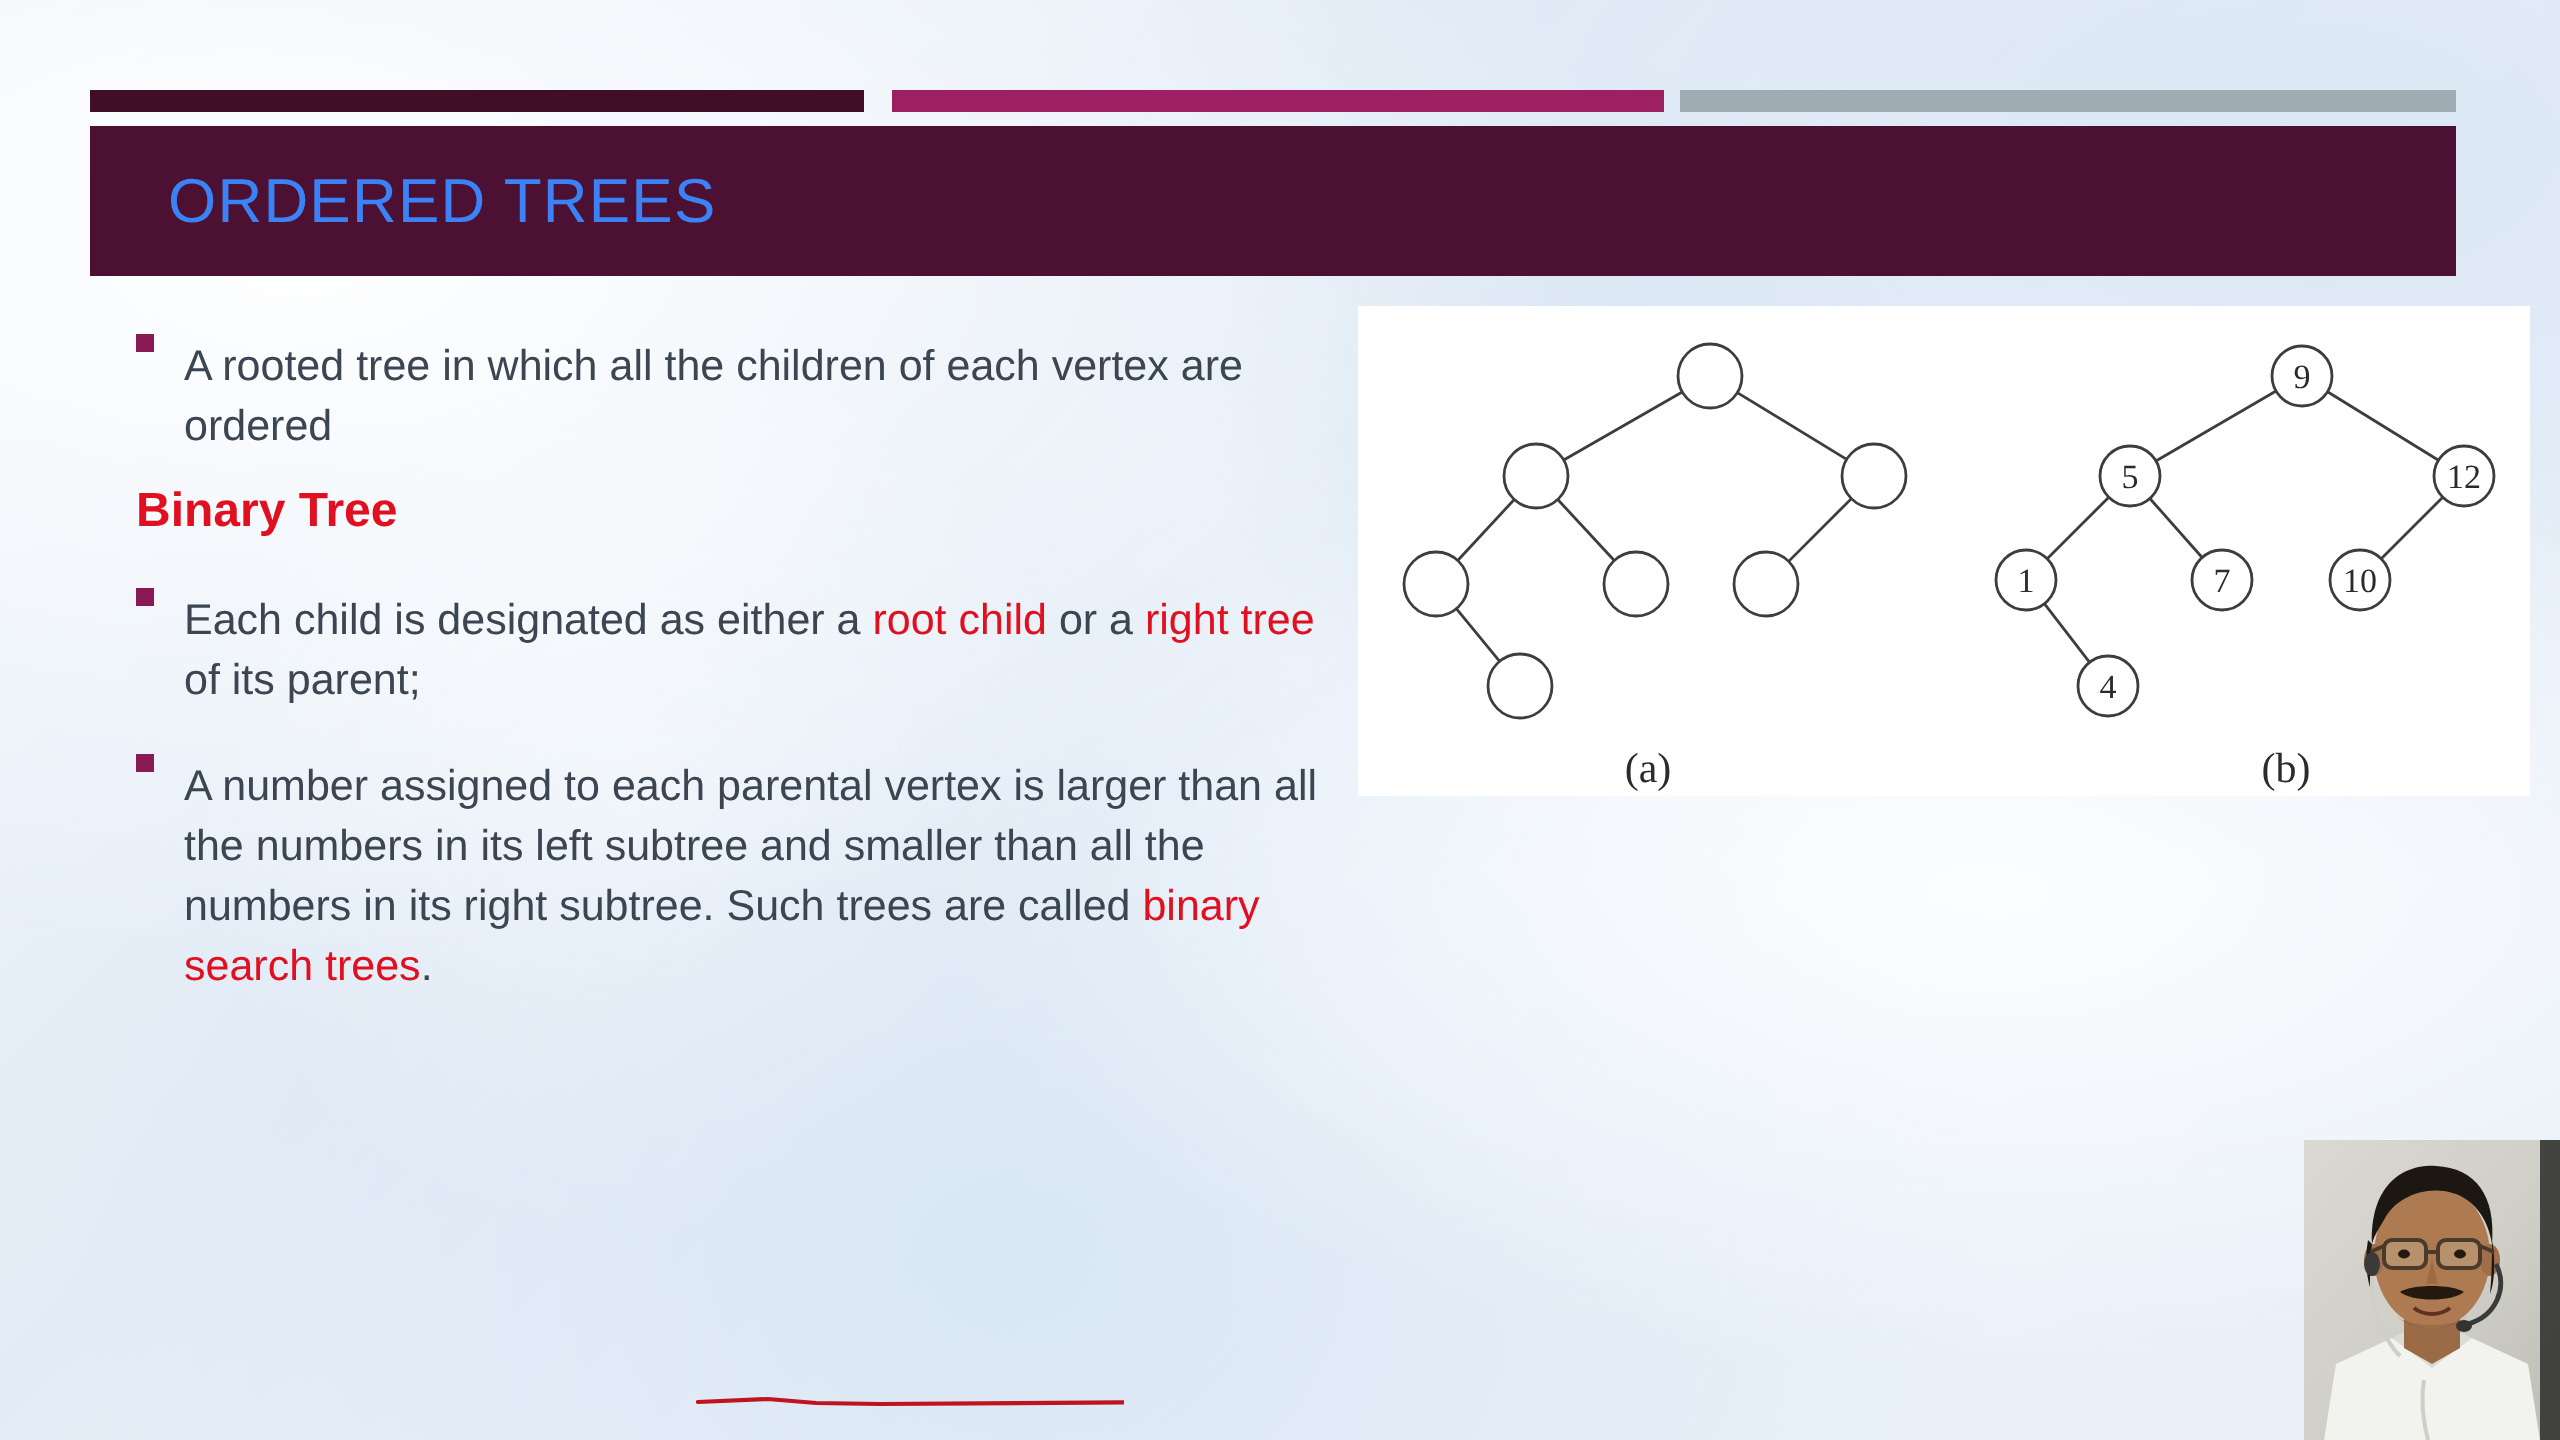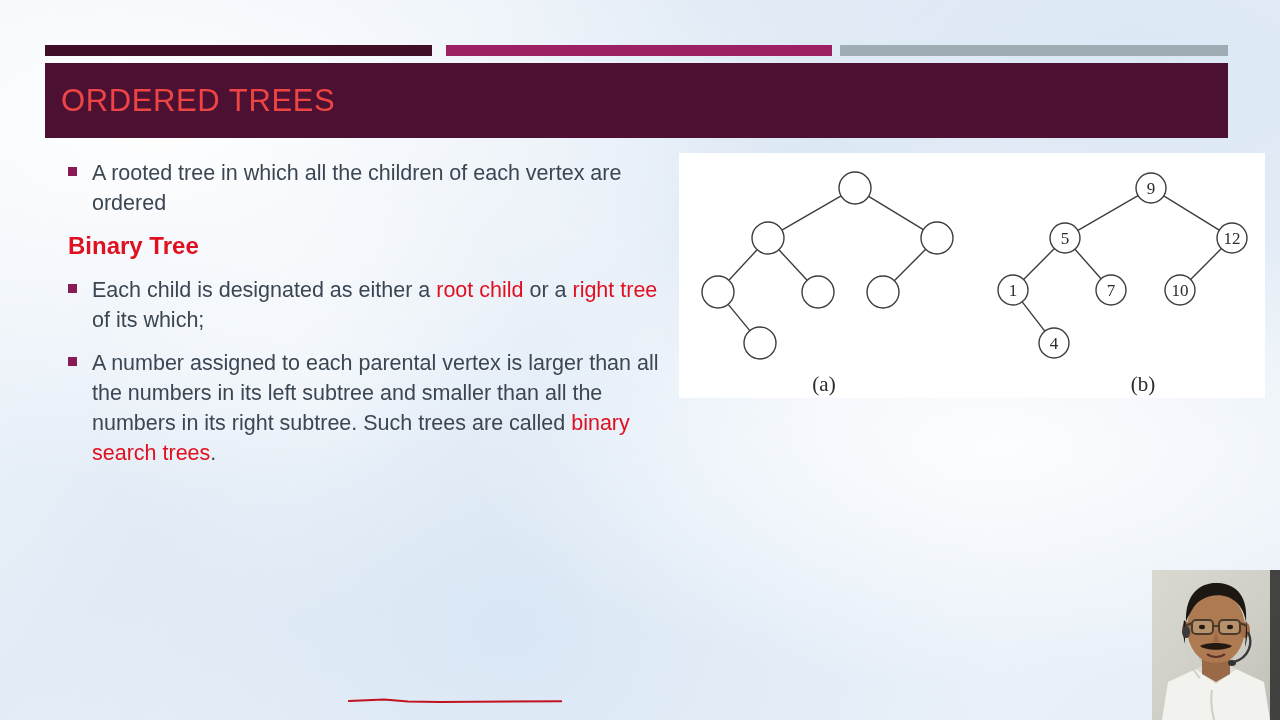--- a/index.html
+++ b/index.html
@@ -42,24 +42,24 @@
     position: absolute;
     left: 45px;
     top: 63px;
     width: 1183px;
     height: 75px;
     background: #4b1032;
     display: flex;
     align-items: center;
   }
   #title-text {
-    color: #ef4444;
+    color: #3b82f6;
     font-size: 31px;
     letter-spacing: 0.6px;
-    padding-left: 16px;
+    padding-left: 39px;
     font-weight: 400;
     white-space: nowrap;
   }
 
   
   #body-col {
     position: absolute;
     left: 68px;
     top: 158px;
     width: 600px;
@@ -75,20 +75,21 @@
     background: #8a1a55;
     margin-top: 9px;
     margin-right: 15px;
     flex: 0 0 auto;
   }
   .bullet-text {
     font-size: 21.5px;
     line-height: 30px;
     color: #3b4652;
     flex: 1 1 auto;
+    margin-top: 10px;
   }
   .heading-row {
     margin: 3px 0 14px 0;
   }
   .heading-text {
     font-size: 24px;
     line-height: 30px;
     font-weight: bold;
     color: #e01020;
   }
@@ -146,21 +147,21 @@
   <div id="body-col">
       <div class="bullet-row">
         <span class="bullet-marker"></span>
         <div class="bullet-text"><span>A rooted tree in which all the children of each vertex are ordered</span></div>
       </div>
       <div class="heading-row">
         <div class="heading-text">Binary Tree</div>
       </div>
       <div class="bullet-row">
         <span class="bullet-marker"></span>
-        <div class="bullet-text"><span>Each child is designated as either a </span><span class="hl">root child</span><span> or a </span><span class="hl">right tree</span><span> of its which;</span></div>
+        <div class="bullet-text"><span>Each child is designated as either a </span><span class="hl">root child</span><span> or a </span><span class="hl">right tree</span><span> of its parent;</span></div>
       </div>
       <div class="bullet-row">
         <span class="bullet-marker"></span>
         <div class="bullet-text"><span>A number assigned to each parental vertex is larger than all the numbers in its left subtree and smaller than all the numbers in its right subtree. Such trees are called </span><span class="hl-u">binary search trees</span><span>.</span></div>
       </div>
     </div>
 
   <svg id="bst-underline" viewBox="0 0 214 10" width="214" height="10">
     <path d="M1,4 L36,2.5 L60,4.5 L92,5 L214,4.2" fill="none" stroke="#c0121f" stroke-width="2.1" stroke-linecap="round"></path>
   </svg>

